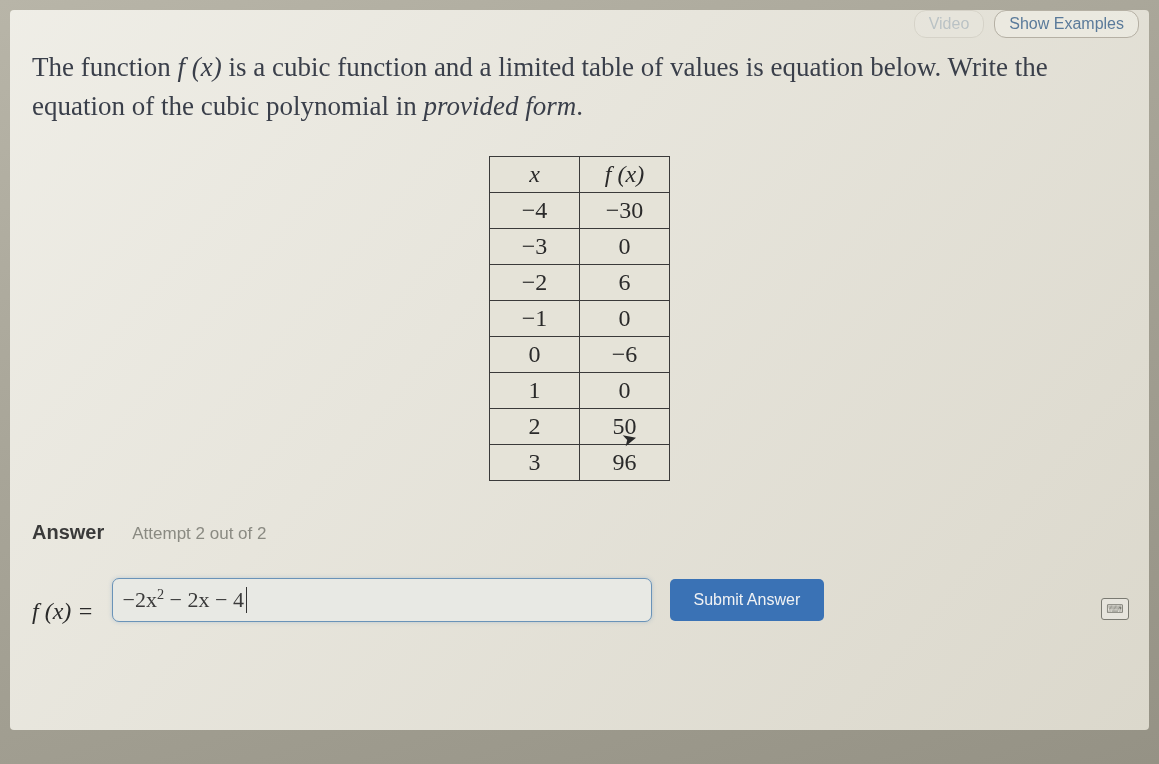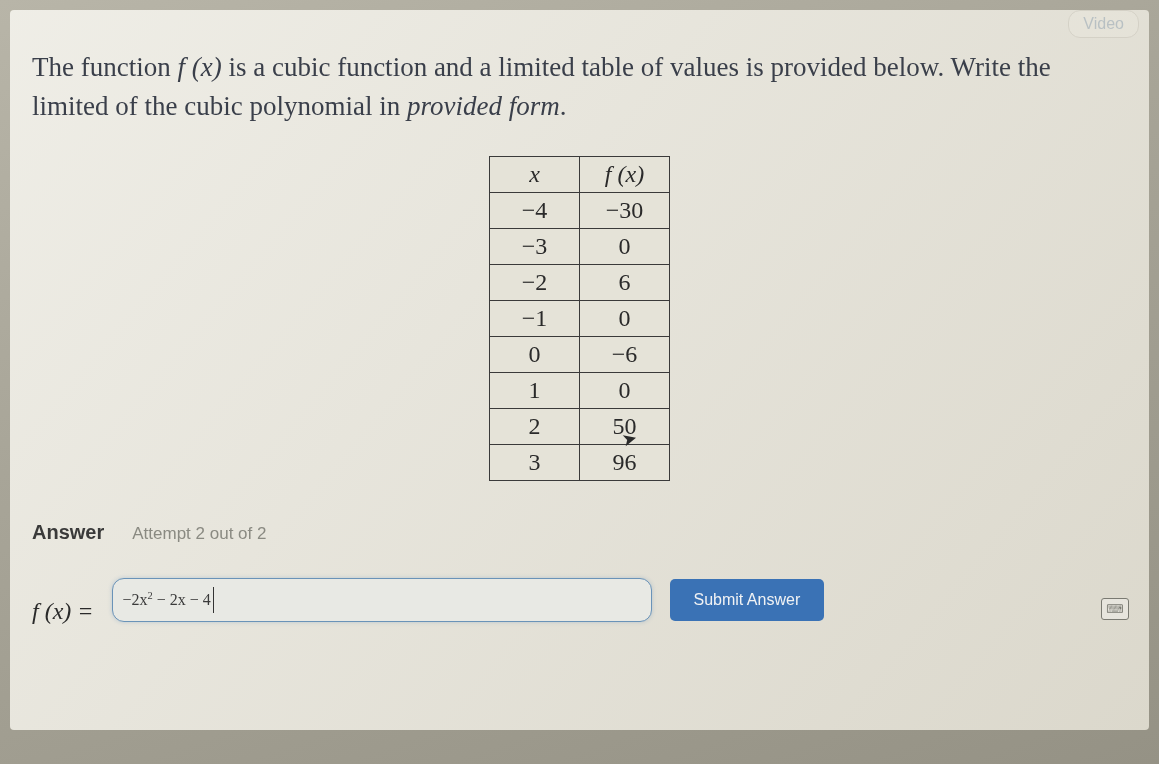--- a/index.html
+++ b/index.html
@@ -111,26 +111,26 @@
     font-family: 'Times New Roman', serif;
     font-size: 24px;
     font-style: italic;
     color: #2a2a2a;
     margin-top: 24px;
   }
   .answer-input {
     flex: 0 0 540px;
     height: 44px;
     border: 1px solid #6a93b8;
-    border-radius: 12px;
+    border-radius: 7px;
     background: #e8e9e4;
     box-shadow: 0 0 4px rgba(80,130,180,0.3);
     padding: 0 10px;
     font-family: 'Times New Roman', serif;
-    font-size: 16px;
+    font-size: 22px;
     color: #3a3a3a;
     display: flex;
     align-items: center;
   }
   .answer-input .cursor {
     border-right: 1px solid #333;
     height: 26px;
     margin-left: 2px;
   }
   .submit-btn {
@@ -154,24 +154,25 @@
   }
   sup { font-size: 0.65em; vertical-align: super; line-height: 0; }
 </style>
 </head>
 <body>
 
 <div class="inner-panel">
 
   <div class="top-buttons">
     <button class="top-btn" style="opacity:0.3">Video</button>
+    <button class="top-btn">Show Examples</button>
   </div>
 
   <p class="question-text">
-    <span>The function </span><span class="math">f (x)</span><span> is a cubic function and a limited table of values is provided below. Write the limited of the cubic polynomial in </span><span class="em">provided form</span><span>.</span>
+    <span>The function </span><span class="math">f (x)</span><span> is a cubic function and a limited table of values is equation below. Write the equation of the cubic polynomial in </span><span class="em">provided form</span><span>.</span>
   </p>
 
   <table class="data-table">
     <thead>
       <tr>
         <th>x</th>
         <th>f (x)</th>
       </tr>
     </thead>
     <tbody>

